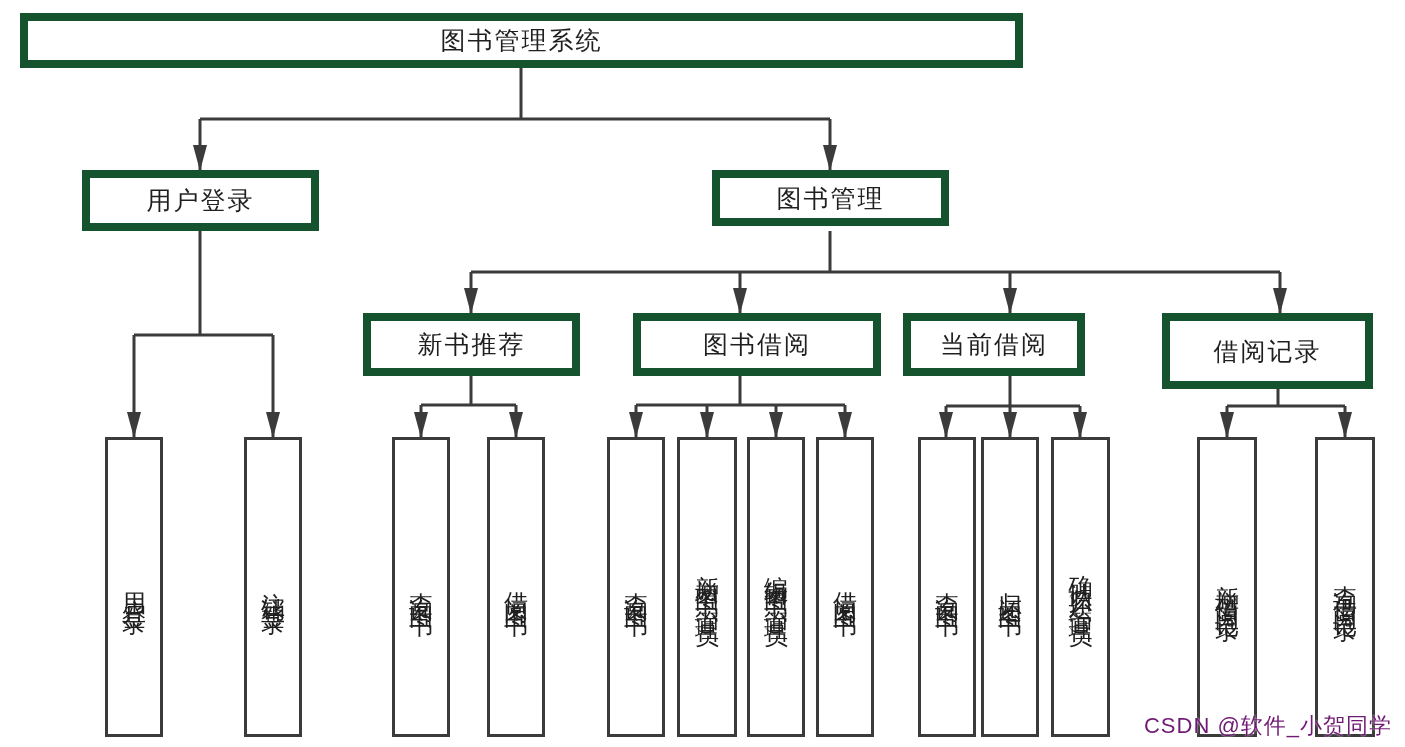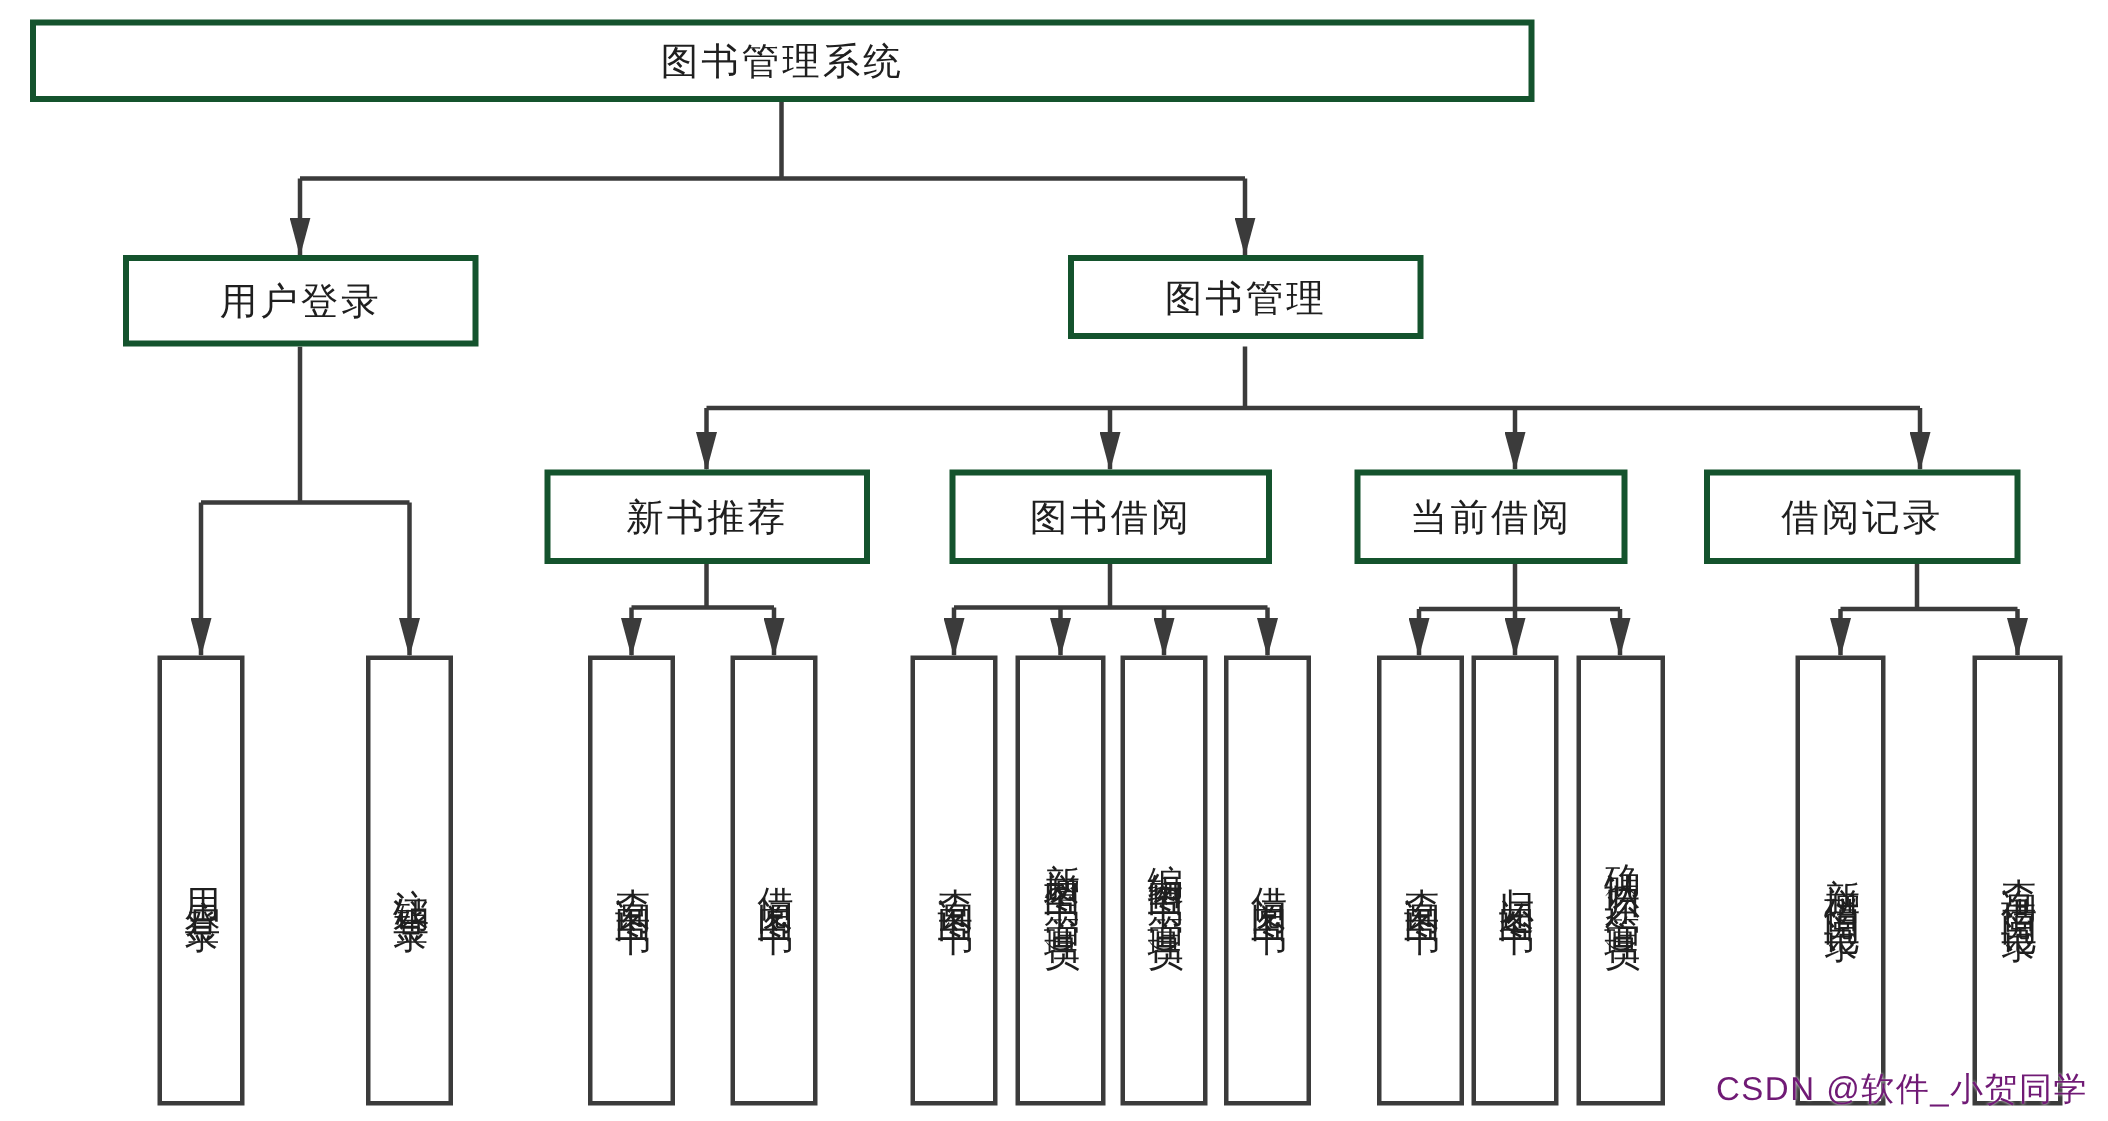--- a/index.html
+++ b/index.html
@@ -2,21 +2,21 @@
 <html><head>
 <meta charset="utf-8">
 <style>
   html,body{margin:0;padding:0;background:#fff;}
   .canvas{
     position:relative;width:1405px;height:747px;background:#ffffff;
     font-family:"Liberation Sans","DejaVu Sans",sans-serif;color:#1f1f1f;overflow:hidden;
   }
   svg.wires{position:absolute;left:0;top:0;z-index:0;}
   .box{
-    position:absolute;background:#fff;border:4px solid #14532d;box-sizing:border-box;
+    position:absolute;background:#fff;border:8px solid #14532d;box-sizing:border-box;
     display:flex;align-items:center;justify-content:center;
     font-size:25px;letter-spacing:2px;z-index:1;white-space:nowrap;
   }
   .vbox{
     position:absolute;top:437px;height:300px;width:58px;
     background:#fff;border:3px solid #3b3b3b;box-sizing:border-box;
     writing-mode:vertical-rl;text-orientation:mixed;
     display:flex;align-items:center;justify-content:center;
     font-size:24px;letter-spacing:7px;line-height:1;z-index:1;
   }
@@ -73,23 +73,23 @@
       <line x1="1345" y1="406" x2="1345" y2="437" marker-end="url(#ah)"></line>
     </g>
   </svg>
 
   <div class="box" style="left:20px;top:13px;width:1003px;height:55px">图书管理系统</div>
 
   <div class="box" style="left:82px;top:170px;width:237px;height:61px">用户登录</div>
   <div class="box" style="left:712px;top:170px;width:237px;height:56px">图书管理</div>
 
   <div class="box" style="left:363px;top:313px;width:217px;height:63px">新书推荐</div>
-  <div class="box" style="left:633px;top:313px;width:215px;height:63px">图书借阅</div>
+  <div class="box" style="left:633px;top:313px;width:248px;height:63px">图书借阅</div>
   <div class="box" style="left:903px;top:313px;width:182px;height:63px">当前借阅</div>
-  <div class="box" style="left:1136px;top:313px;width:211px;height:63px">借阅记录</div>
+  <div class="box" style="left:1162px;top:313px;width:211px;height:76px">借阅记录</div>
 
   <div class="vbox" style="left:105px">用户登录</div>
   <div class="vbox" style="left:244px">注销登录</div>
 
   <div class="vbox" style="left:392px">查询图书</div>
   <div class="vbox" style="left:487px">借阅图书</div>
 
   <div class="vbox" style="left:607px">查询图书</div>
   <div class="vbox" style="left:677px;width:60px">新增图书（管理员）</div>
   <div class="vbox" style="left:747px">编辑图书（管理员）</div>

